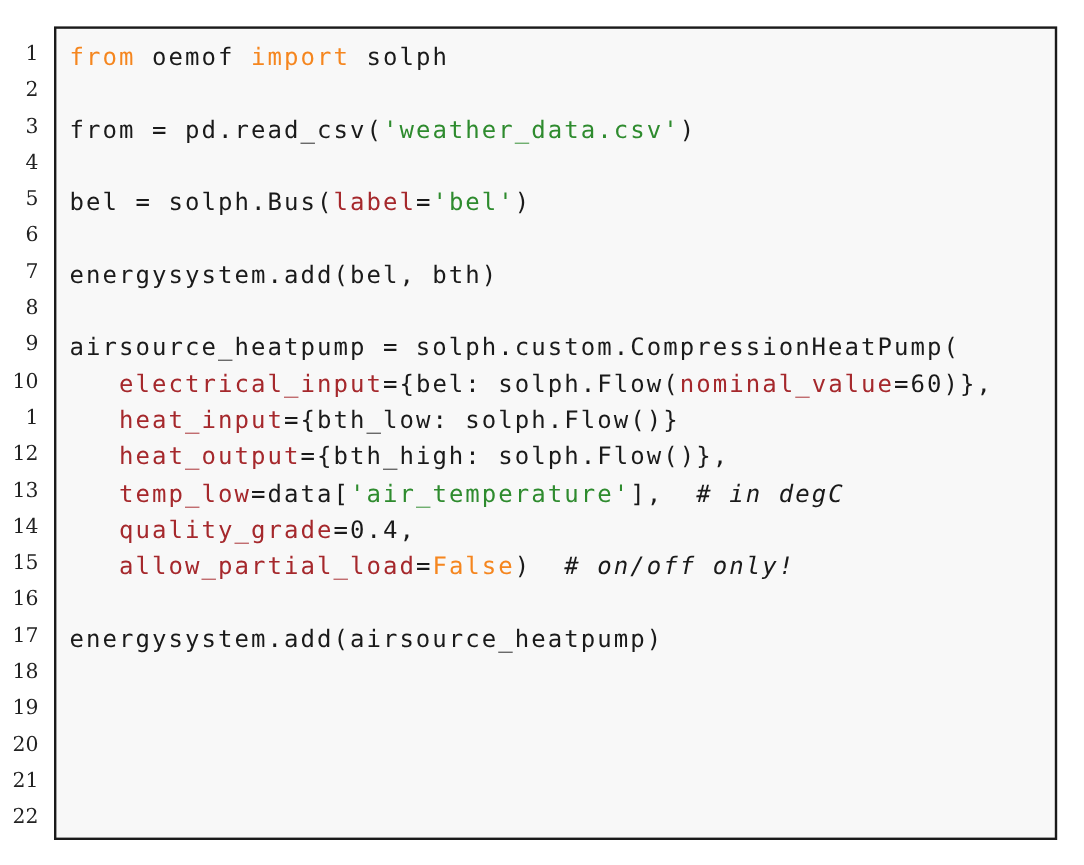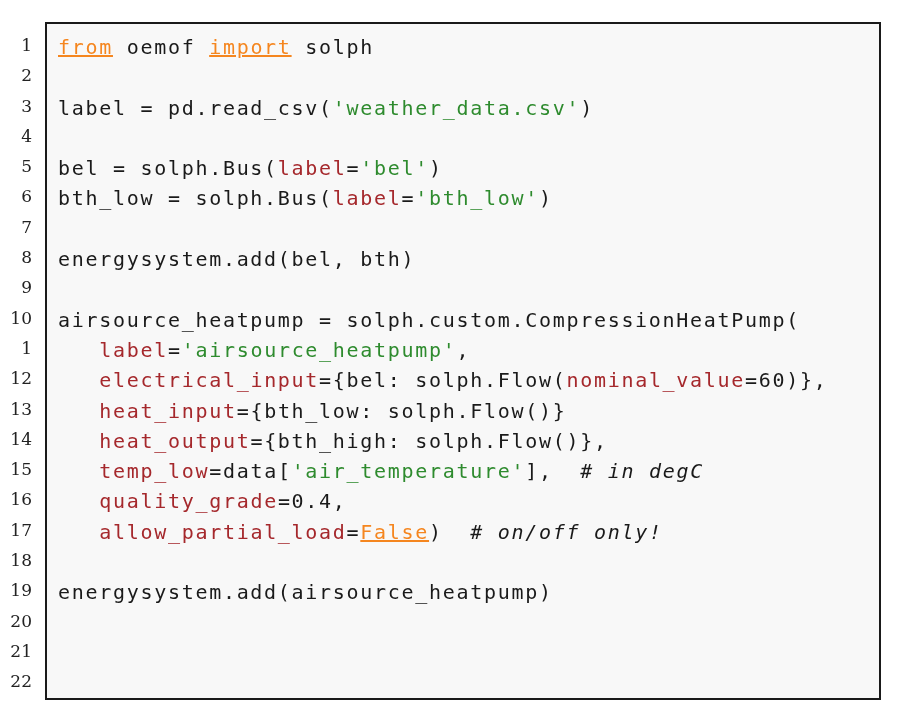--- a/index.html
+++ b/index.html
@@ -46,21 +46,21 @@
   }
   .code-frame .code-row {
     height: 30.3px;
     line-height: 30.3px;
     white-space: pre;
     font-family: "DejaVu Sans Mono", monospace;
     font-size: 20px;
     letter-spacing: 1.7px;
     color: var(--plain-color, #1a1a1a);
   }
-  .tok-keyword { color: var(--kw-color, #f5861f); text-decoration: underline; }
+  .tok-keyword { color: var(--kw-color, #f5861f); }
   .tok-string  { color: var(--str-color, #2e8b2e); }
   .tok-param   { color: var(--param-color, #a5282c); }
   .tok-comment { color: var(--comment-color, #1a1a1a); font-style: italic; }
   .tok-plain   { color: var(--plain-color, #1a1a1a); }
 </style>
 </head>
 <body>
 
 <div class="canvas">
   <div class="gutter" id="gutter">
@@ -83,29 +83,27 @@
       <div class="num-row">17</div>
       <div class="num-row">18</div>
       <div class="num-row">19</div>
       <div class="num-row">20</div>
       <div class="num-row">21</div>
       <div class="num-row">22</div>
     </div>
   <div class="code-frame" id="code-frame">
       <div class="code-row"><span class="tok-keyword">from</span><span class="tok-plain"> oemof </span><span class="tok-keyword">import</span><span class="tok-plain"> solph</span></div>
       <div class="code-row"></div>
-      <div class="code-row"><span class="tok-plain">label = pd.read_csv(</span><span class="tok-string">'weather_data.csv'</span><span class="tok-plain">)</span></div>
+      <div class="code-row"><span class="tok-plain">from = pd.read_csv(</span><span class="tok-string">'weather_data.csv'</span><span class="tok-plain">)</span></div>
       <div class="code-row"></div>
       <div class="code-row"><span class="tok-plain">bel = solph.Bus(</span><span class="tok-param">label</span><span class="tok-plain">=</span><span class="tok-string">'bel'</span><span class="tok-plain">)</span></div>
-      <div class="code-row"><span class="tok-plain">bth_low = solph.Bus(</span><span class="tok-param">label</span><span class="tok-plain">=</span><span class="tok-string">'bth_low'</span><span class="tok-plain">)</span></div>
       <div class="code-row"></div>
       <div class="code-row"><span class="tok-plain">energysystem.add(bel, bth)</span></div>
       <div class="code-row"></div>
       <div class="code-row"><span class="tok-plain">airsource_heatpump = solph.custom.CompressionHeatPump(</span></div>
-      <div class="code-row"><span class="tok-plain">   </span><span class="tok-param">label</span><span class="tok-plain">=</span><span class="tok-string">'airsource_heatpump'</span><span class="tok-plain">,</span></div>
       <div class="code-row"><span class="tok-plain">   </span><span class="tok-param">electrical_input</span><span class="tok-plain">={bel: solph.Flow(</span><span class="tok-param">nominal_value</span><span class="tok-plain">=60)},</span></div>
       <div class="code-row"><span class="tok-plain">   </span><span class="tok-param">heat_input</span><span class="tok-plain">={bth_low: solph.Flow()}</span></div>
       <div class="code-row"><span class="tok-plain">   </span><span class="tok-param">heat_output</span><span class="tok-plain">={bth_high: solph.Flow()},</span></div>
       <div class="code-row"><span class="tok-plain">   </span><span class="tok-param">temp_low</span><span class="tok-plain">=data[</span><span class="tok-string">'air_temperature'</span><span class="tok-plain">],  </span><span class="tok-comment"># in degC</span></div>
       <div class="code-row"><span class="tok-plain">   </span><span class="tok-param">quality_grade</span><span class="tok-plain">=0.4,</span></div>
       <div class="code-row"><span class="tok-plain">   </span><span class="tok-param">allow_partial_load</span><span class="tok-plain">=</span><span class="tok-keyword">False</span><span class="tok-plain">)  </span><span class="tok-comment"># on/off only!</span></div>
       <div class="code-row"></div>
       <div class="code-row"><span class="tok-plain">energysystem.add(airsource_heatpump)</span></div>
     </div>
 </div>

